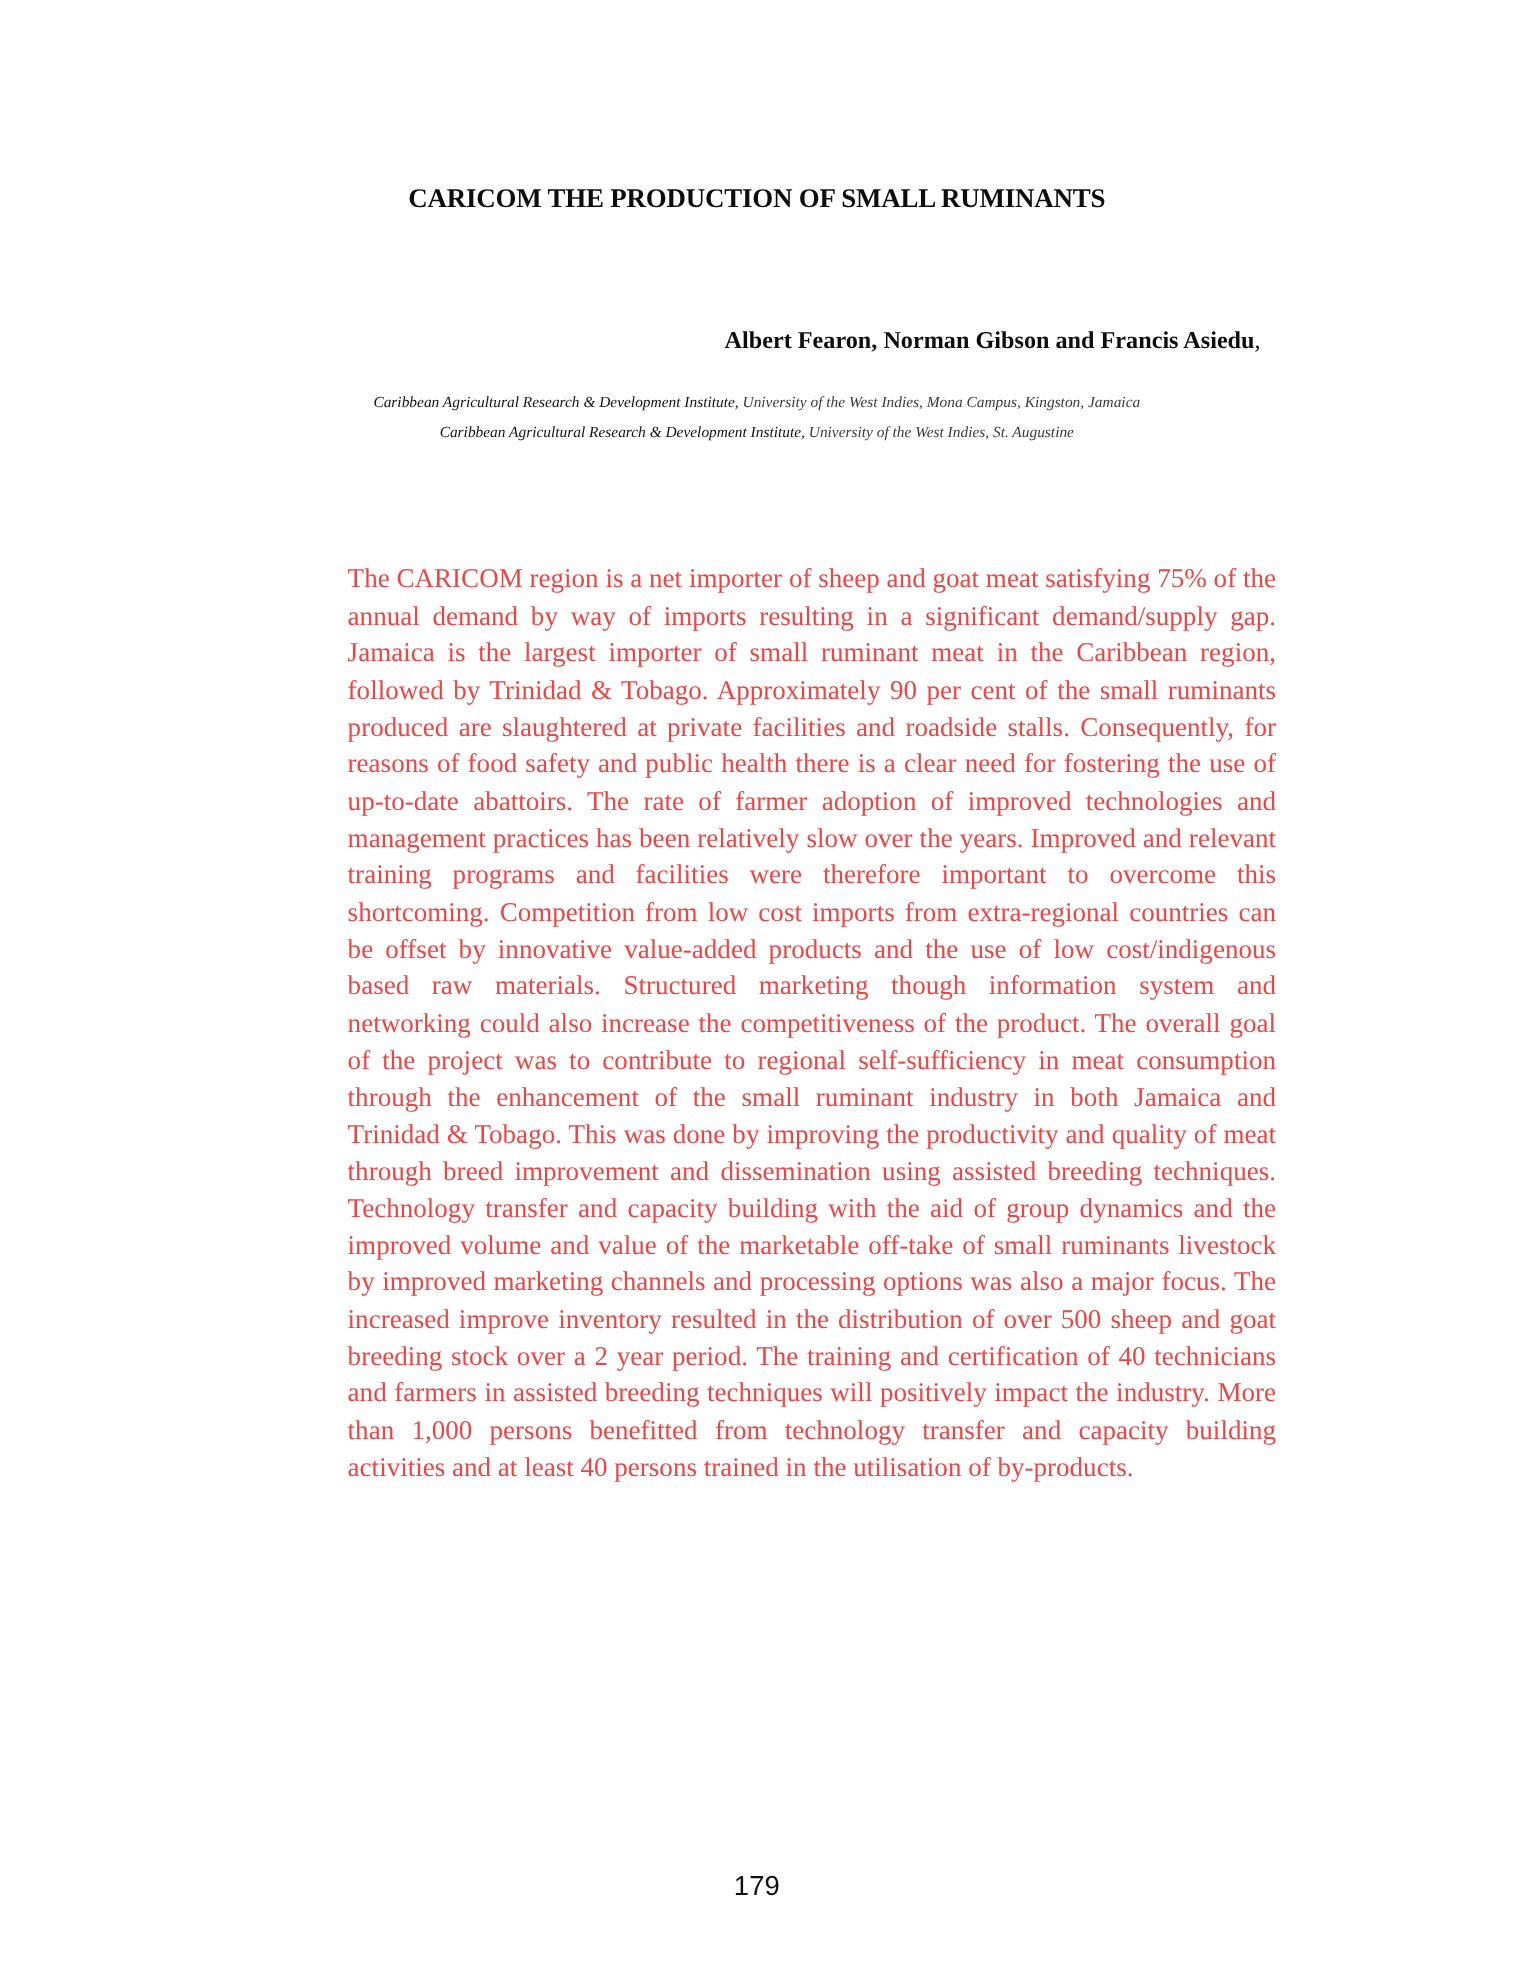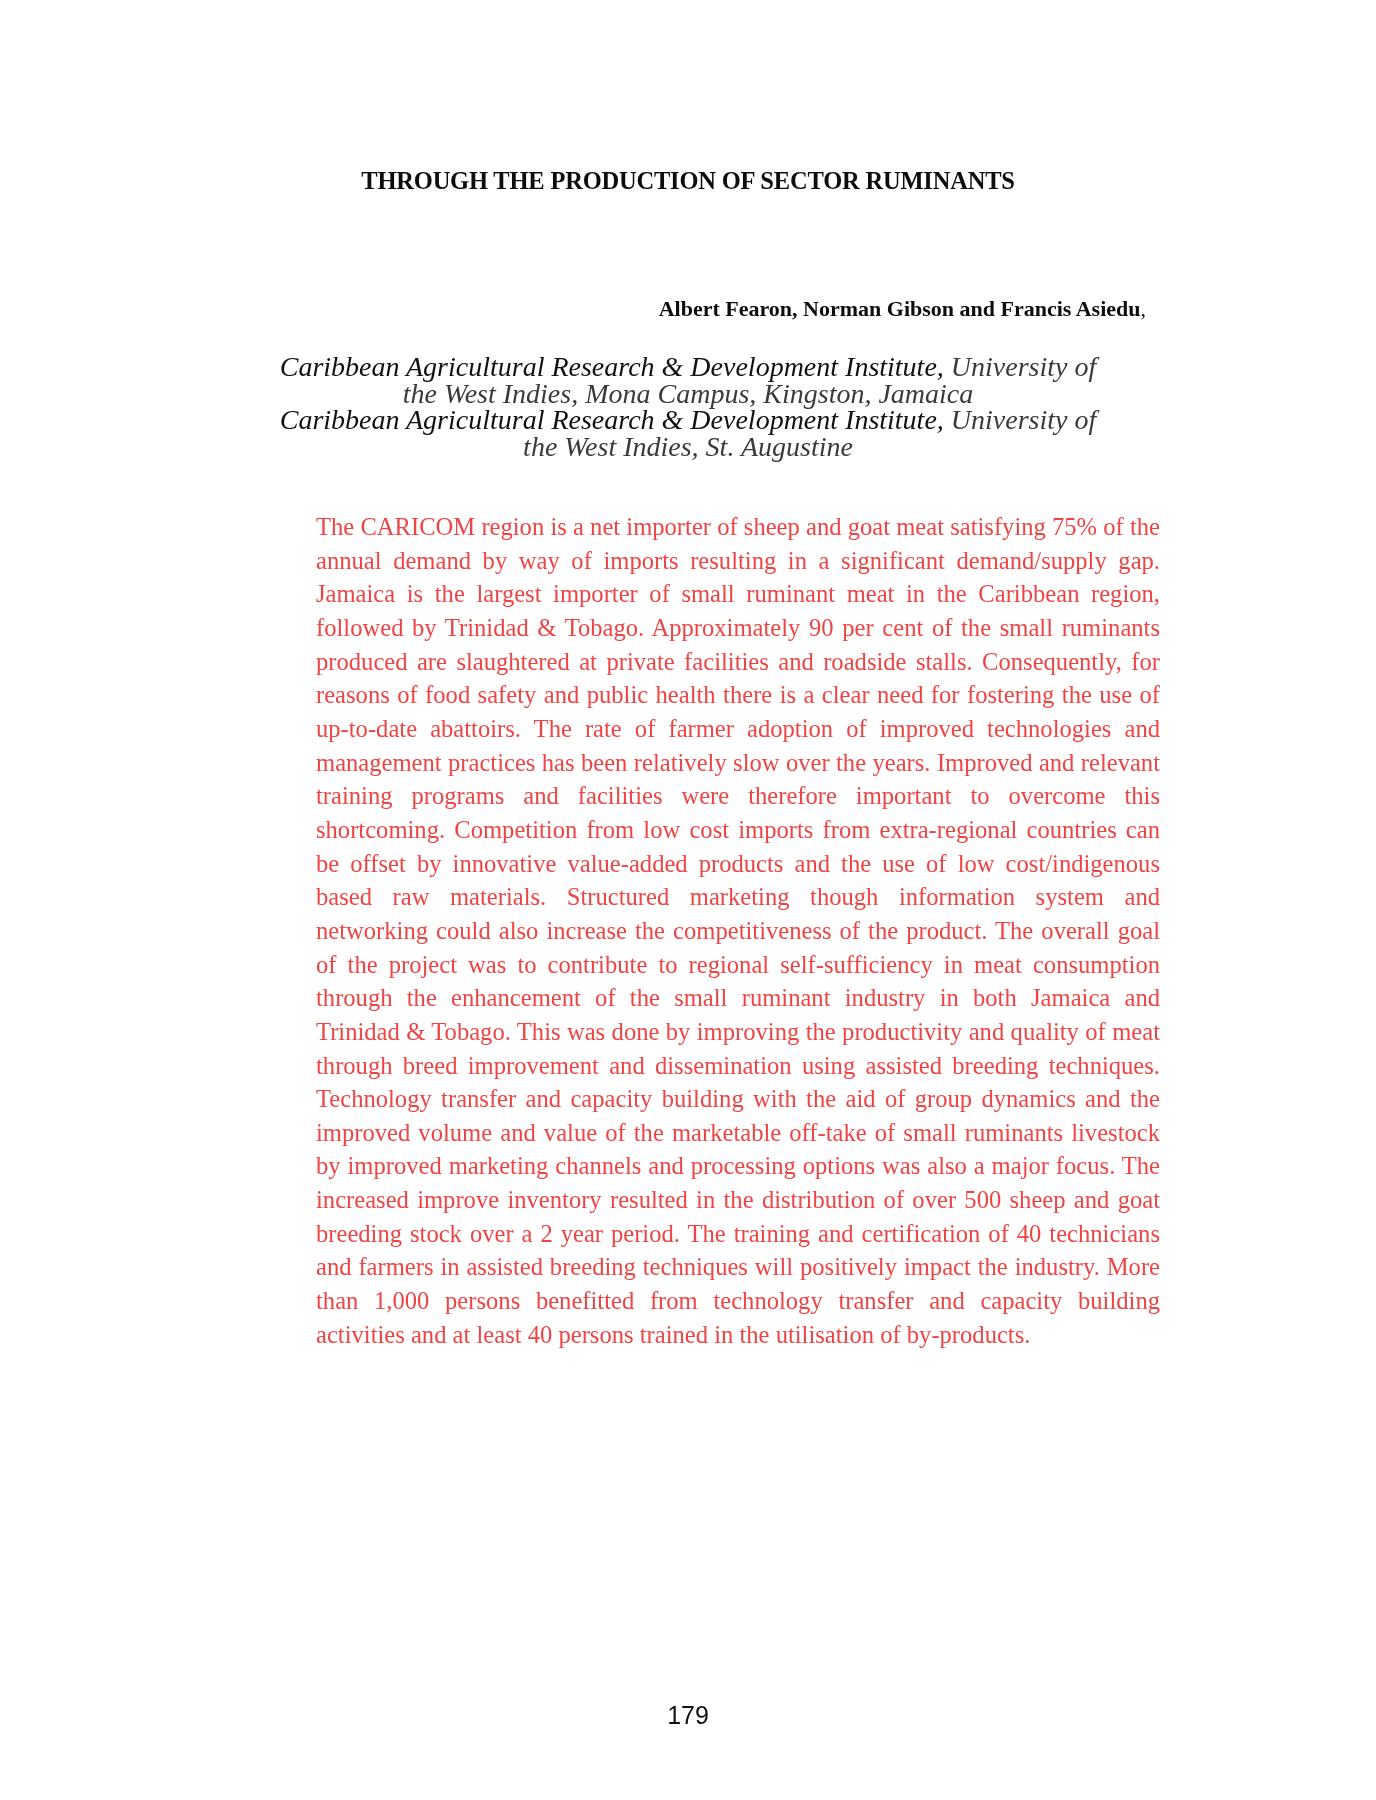--- a/index.html
+++ b/index.html
@@ -40,21 +40,21 @@
       color: #0d0d0d;
     }
     .authors .trail { font-style: italic; font-weight: normal; }
     .affiliations {
       position: absolute;
       left: 270px;
       top: 354px;
       width: 836px;
       text-align: center;
       font-style: italic;
-      font-size: 28px;
+      font-size: 14px;
       line-height: 26.5px;
       color: #111111;
     }
     .affiliations .aff { display: block; }
     .affiliations .inst { color: #111111; }
     .affiliations .univ { color: #3a3a3a; }
     .abstract {
       position: absolute;
       left: 316px;
       top: 510px;
@@ -74,21 +74,21 @@
       font-family: "Liberation Sans", "DejaVu Sans", sans-serif;
       font-size: 25px;
       line-height: 30px;
       color: #111111;
     }
   </style>
 </head>
 <body>
 
 <div class="title">
-  <span class="line">THROUGH THE PRODUCTION OF SECTOR RUMINANTS</span>
+  <span class="line">CARICOM THE PRODUCTION OF SMALL RUMINANTS</span>
 </div>
 
 <div class="authors"><span>Albert Fearon, Norman Gibson and Francis Asiedu</span><span class="trail">,</span></div>
 
 <div class="affiliations">
   <span class="aff"><span class="inst">Caribbean Agricultural Research &amp; Development Institute,</span><span class="univ"> University of the West Indies, Mona Campus, Kingston, Jamaica</span></span>
   <span class="aff"><span class="inst">Caribbean Agricultural Research &amp; Development Institute,</span><span class="univ"> University of the West Indies, St. Augustine</span></span>
 </div>
 
 <p class="abstract">The CARICOM region is a net importer of sheep and goat meat satisfying 75% of the annual demand by way of imports resulting in a significant demand/supply gap. Jamaica is the largest importer of small ruminant meat in the Caribbean region, followed by Trinidad &amp; Tobago. Approximately 90 per cent of the small ruminants produced are slaughtered at private facilities and roadside stalls.  Consequently, for reasons of food safety and public health there is a clear need for fostering the use of up-to-date abattoirs. The rate of farmer adoption of improved technologies and management practices has been relatively slow over the years. Improved and relevant training programs and facilities were therefore important to overcome this shortcoming.  Competition from low cost imports from extra-regional countries can be offset by innovative value-added products and the use of low cost/indigenous based raw materials. Structured marketing though information system and networking could also increase the competitiveness of the product. The overall goal of the project was to contribute to regional self-sufficiency in meat consumption through the enhancement of the small ruminant industry in both Jamaica and Trinidad &amp; Tobago. This was done by improving the productivity and quality of meat through breed improvement and dissemination using assisted breeding techniques. Technology transfer and capacity building with the aid of group dynamics and the improved volume and value of the marketable off-take of small ruminants livestock by improved marketing channels and processing options was also a major focus.  The increased improve inventory resulted in the distribution of over 500 sheep and goat breeding stock over a 2 year period. The training and certification of 40 technicians and farmers in assisted breeding techniques will positively impact the industry.  More than 1,000 persons benefitted from technology transfer and capacity building activities and at least 40 persons trained in the utilisation of by-products.</p>

